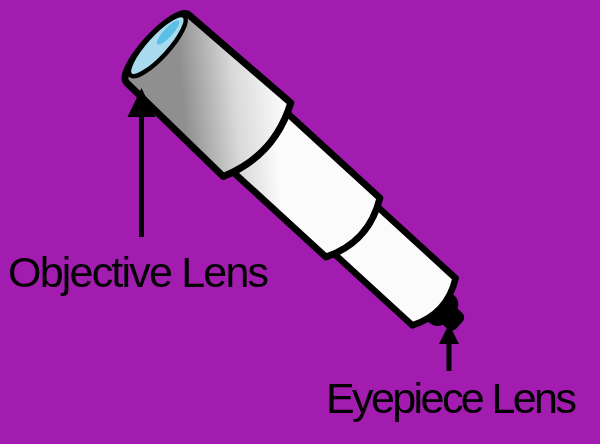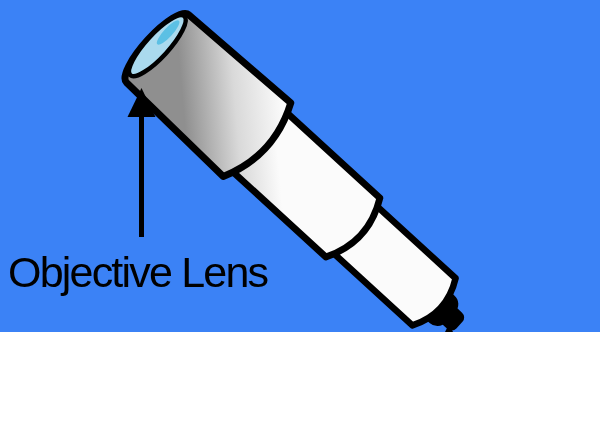--- a/index.html
+++ b/index.html
@@ -3,22 +3,22 @@
 <meta charset="utf-8">
 <style>
   html, body {
     margin: 0;
     padding: 0;
     background: #ffffff;
   }
   .stage {
     position: relative;
     width: 600px;
-    height: 332px;
-    background: #3b82f6;
+    height: 444px;
+    background: #a21caf;
     overflow: hidden;
     font-family: "Liberation Sans", sans-serif;
   }
   .stage svg {
     position: absolute;
     left: 0;
     top: 0;
   }
   .callout-label {
     position: absolute;
@@ -84,14 +84,15 @@
     </g>
 
     <g>
       <line x1="449" y1="371" x2="449" y2="341" stroke-width="5" stroke="#000000"></line>
       <polygon points="449,324 439,344 459,344" fill="#000000"></polygon>
     </g>
   </svg>
 
   <div class="callout-label" id="lbl-objective">Objective Lens</div>
 
+  <div class="callout-label" id="lbl-eyepiece">Eyepiece Lens</div>
 
 </div>
 
 </body></html>

